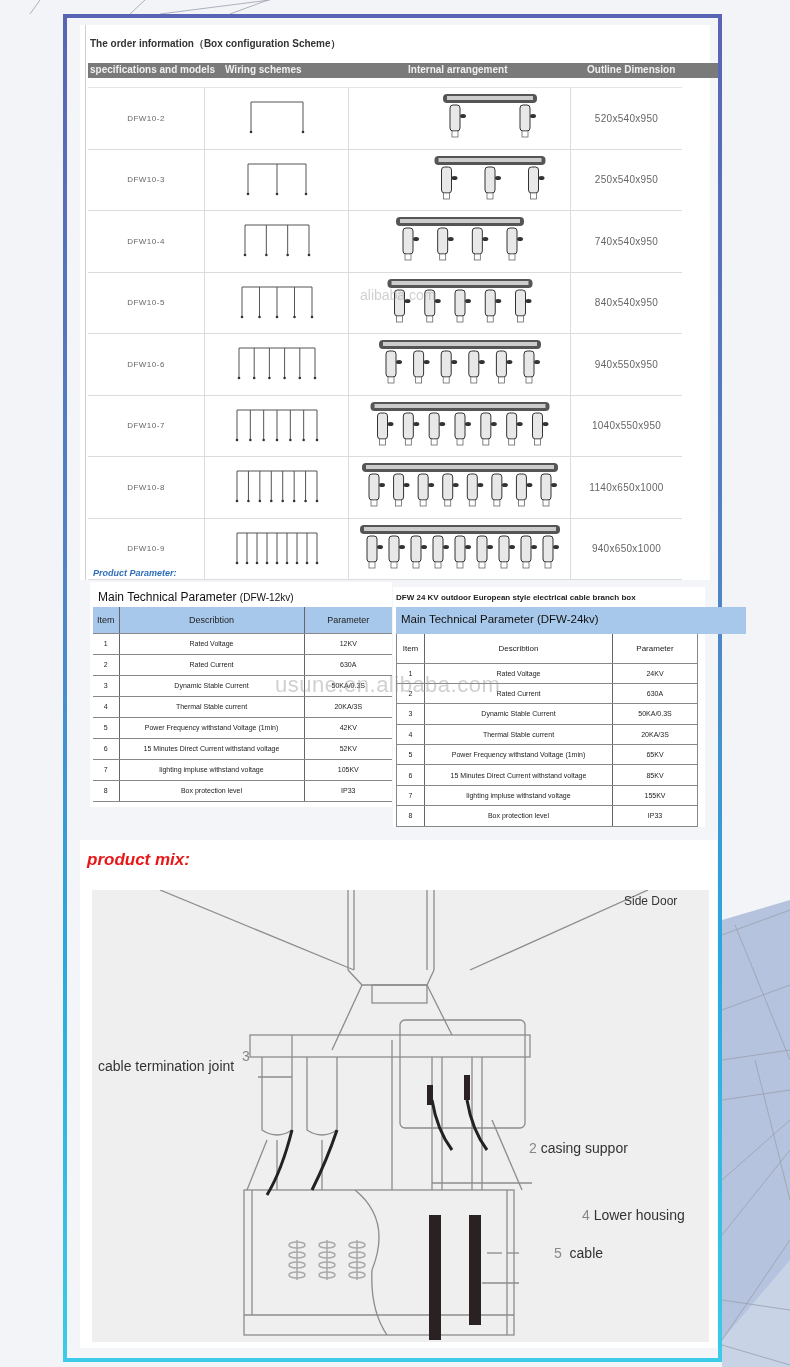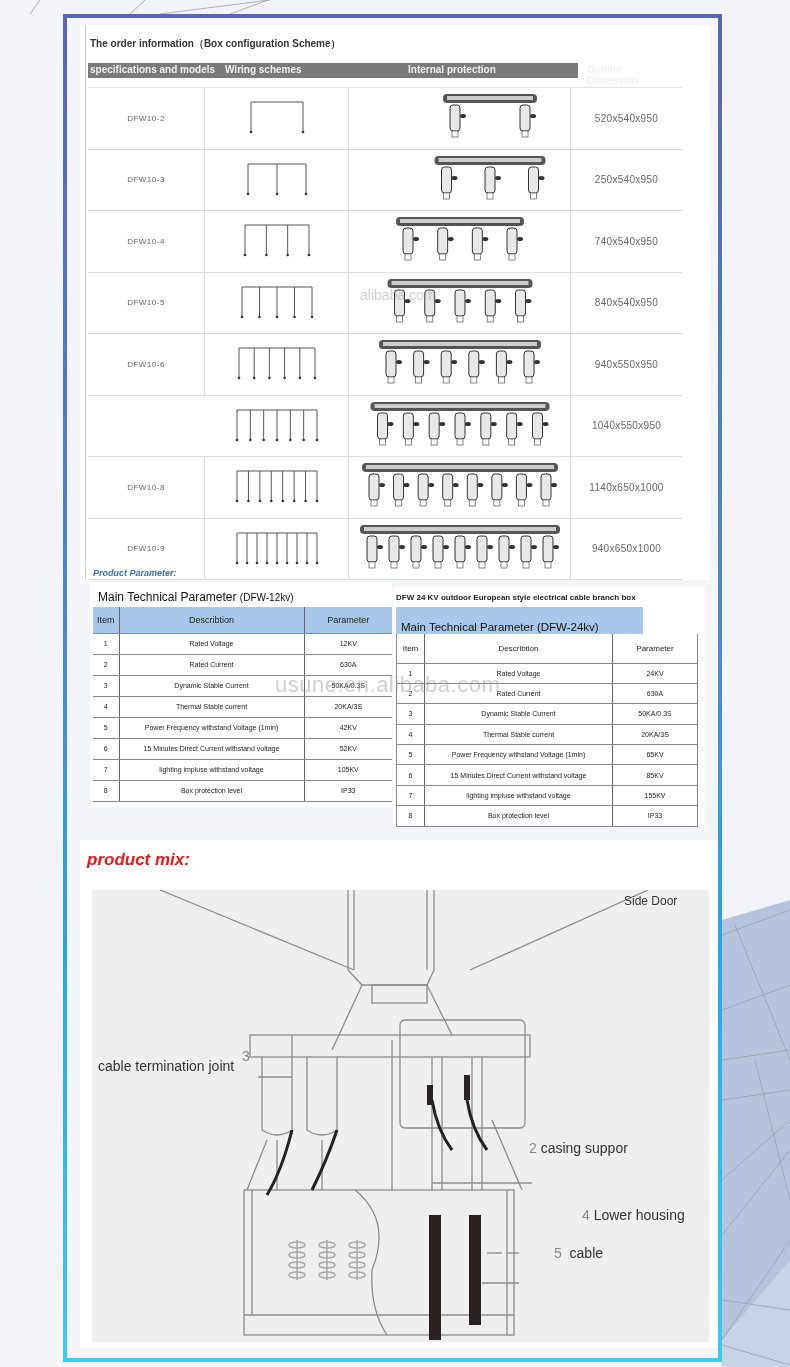--- a/index.html
+++ b/index.html
@@ -20,21 +20,21 @@
   .order {
     position: absolute; left: 80px; top: 25px; width: 630px; height: 555px;
     background: #ffffff; z-index: 2;
   }
   .order-title {
     position: absolute; left: 10px; top: 12px;
     font-size: 10px; font-weight: bold; color: #333;
     border-bottom: 1px solid #6a86a8; padding-bottom: 12px;
   }
   .order-head {
-    position: absolute; left: 8px; top: 38px; width: 490px; height: 15px;
+    position: absolute; left: 8px; top: 38px; width: 630px; height: 15px;
     background: #7a7a7a; color: #f0f0f0; font-size: 10px; font-weight: bold;
   }
   .order-head span { position: absolute; top: 1px; }
   .order-grid {
     position: absolute; left: 8px; top: 62px; width: 594px;
     border-top: 1px solid #e4e4e4;
   }
   .orow { position: relative; height: 61.5px; border-bottom: 1px solid #dcdcdc; }
   .ocell { position: absolute; top: 0; bottom: 0; border-right: 1px solid #dcdcdc; display: flex; align-items: center; justify-content: center; }
   .model { left: 0; width: 117px; font-size: 8px; color: #666; letter-spacing: 0.5px; border-right: 1px solid #dcdcdc; }
@@ -58,22 +58,22 @@
   table.tp td.c-item, table.tp th.c-item { border-right: 1px solid #666; }
   table.tp td.c-desc, table.tp th.c-desc { border-right: 1px solid #666; text-align: center; }
   .tbl12 table.tp { left: 3px; top: 25px; width: 299px; }
   .tbl12 table.tp td { height: 21px; }
 
   .tbl24 {
     position: absolute; left: 393px; top: 587px; width: 312px; height: 240px; background: #fff; z-index: 2;
   }
   .tbl24 .sup { position: absolute; left: 3px; top: 6px; font-size: 8px; font-weight: bold; color: #222; }
   .tbl24 .cap {
-    position: absolute; left: 3px; top: 20px; width: 247px; height: 27px; background: #a7c8ea;
-    font-size: 11.5px; color: #111; padding: 14px 0 0 5px;
+    position: absolute; left: 3px; top: 20px; width: 350px; height: 27px; background: #a7c8ea;
+    font-size: 11.5px; color: #111; padding: 6px 0 0 5px;
   }
   .tbl24 table.tp { left: 3px; top: 47px; width: 302px; border-left: 1px solid #888; border-right: 1px solid #888; }
   .tbl24 table.tp th { background: #fff; font-size: 8px; height: 29px; border-bottom: 1px solid #888; }
   .tbl24 table.tp td { height: 20.4px; }
 
   .watermark {
     position: absolute; left: 275px; top: 672px; font-size: 22px; color: rgba(150,150,150,0.45); z-index: 4; letter-spacing: 0.5px;
   }
   .watermark2 {
     position: absolute; left: 360px; top: 287px; font-size: 14px; color: rgba(150,150,150,0.45); z-index: 4;
@@ -118,21 +118,21 @@
 </svg>
 
 <div class="frame"></div>
 
 <section class="order">
   <div class="side-ticks"></div>
   <div class="order-title">The order information（Box configuration Scheme）</div>
   <div class="order-head">
     <span style="left:2px">specifications and models</span>
     <span style="left:137px">Wiring schemes</span>
-    <span style="left:320px">Internal protection</span>
+    <span style="left:320px">Internal arrangement</span>
     <span style="left:499px">Outline Dimension</span>
   </div>
   <div class="order-grid" id="order-grid">
       <div class="orow">
         <div class="ocell model">DFW10-2</div>
         <div class="ocell wiring">
           <svg width="144" height="60">
             <line x1="46" y1="14" x2="98" y2="14" stroke="#555" stroke-width="1"></line>
             <line x1="46" y1="14" x2="46" y2="44" stroke="#555" stroke-width="1"></line>
             <circle cx="46" cy="44" r="1.3" fill="#333"></circle>
@@ -298,20 +298,21 @@
             <rect x="149.4" y="43" width="6" height="6" fill="#fff" stroke="#666" stroke-width="0.8"></rect>
             <ellipse cx="160.4" cy="28" rx="3" ry="2" fill="#333"></ellipse>
             <rect x="175" y="17" width="10" height="26" rx="3" fill="#e8e8e8" stroke="#333" stroke-width="1"></rect>
             <rect x="177" y="43" width="6" height="6" fill="#fff" stroke="#666" stroke-width="0.8"></rect>
             <ellipse cx="188" cy="28" rx="3" ry="2" fill="#333"></ellipse>
           </svg>
         </div>
         <div class="ocell dim">940x550x950</div>
       </div>
       <div class="orow">
+        <div class="ocell model">DFW10-7</div>
         <div class="ocell wiring">
           <svg width="144" height="60">
             <line x1="32" y1="14" x2="112" y2="14" stroke="#555" stroke-width="1"></line>
             <line x1="32" y1="14" x2="32" y2="44" stroke="#555" stroke-width="1"></line>
             <circle cx="32" cy="44" r="1.3" fill="#333"></circle>
             <line x1="45.333333333333336" y1="14" x2="45.333333333333336" y2="44" stroke="#555" stroke-width="1"></line>
             <circle cx="45.333333333333336" cy="44" r="1.3" fill="#333"></circle>
             <line x1="58.66666666666667" y1="14" x2="58.66666666666667" y2="44" stroke="#555" stroke-width="1"></line>
             <circle cx="58.66666666666667" cy="44" r="1.3" fill="#333"></circle>
             <line x1="72" y1="14" x2="72" y2="44" stroke="#555" stroke-width="1"></line>

